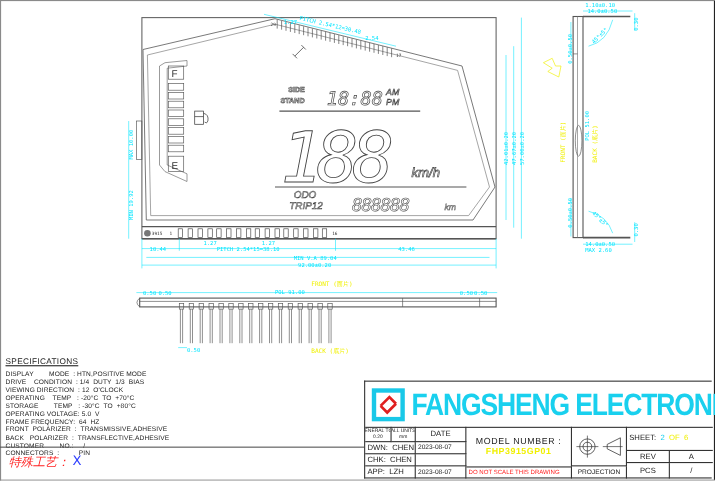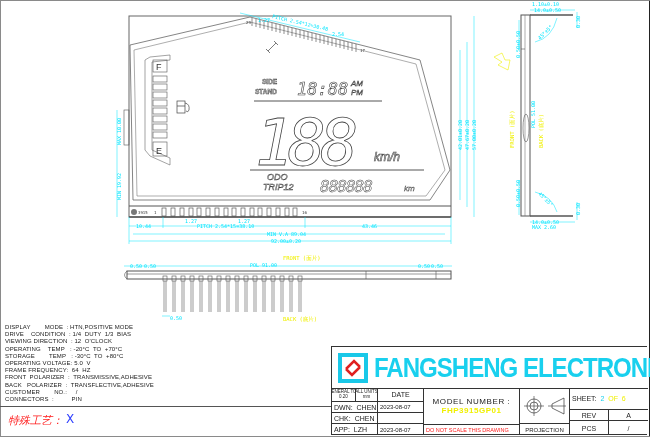--- a/index.html
+++ b/index.html
@@ -245,20 +245,21 @@
   <text class="dim" x="532" y="224">14.0±0.50</text>
   <text class="dim" x="532" y="229">MAX 2.60</text>
   <text class="dim" x="580" y="215" transform="rotate(-90 580 215)">0.30</text>
   <text class="yel" x="514" y="148" transform="rotate(-90 514 148)">FRONT (面片)</text>
   <text class="yel" x="543" y="148" transform="rotate(-90 543 148)">BACK (底片)</text>
 
   <path d="M494,57 L502,53 L505,60 L510,60 L508,70 L498,65 L502,62 Z" fill="none" stroke="#f0f000" stroke-width="0.6"></path>
 </svg>
 
 <div class="spec">
+  <div class="spec-title">SPECIFICATIONS</div>
   <div class="spec-line">DISPLAY        MODE  : HTN,POSITIVE MODE</div>
   <div class="spec-line">DRIVE    CONDITION  : 1/4  DUTY  1/3  BIAS</div>
   <div class="spec-line">VIEWING DIRECTION  : 12  O'CLOCK</div>
   <div class="spec-line">OPERATING    TEMP   : -20°C  TO  +70°C</div>
   <div class="spec-line">STORAGE        TEMP   : -30°C  TO  +80°C</div>
   <div class="spec-line">OPERATING VOLTAGE: 5.0  V</div>
   <div class="spec-line">FRAME FREQUENCY:  64  HZ</div>
   <div class="spec-line">FRONT  POLARIZER  :  TRANSMISSIVE,ADHESIVE</div>
   <div class="spec-line">BACK   POLARIZER  :  TRANSFLECTIVE,ADHESIVE</div>
   <div class="spec-line">CUSTOMER        NO.:     /</div>

